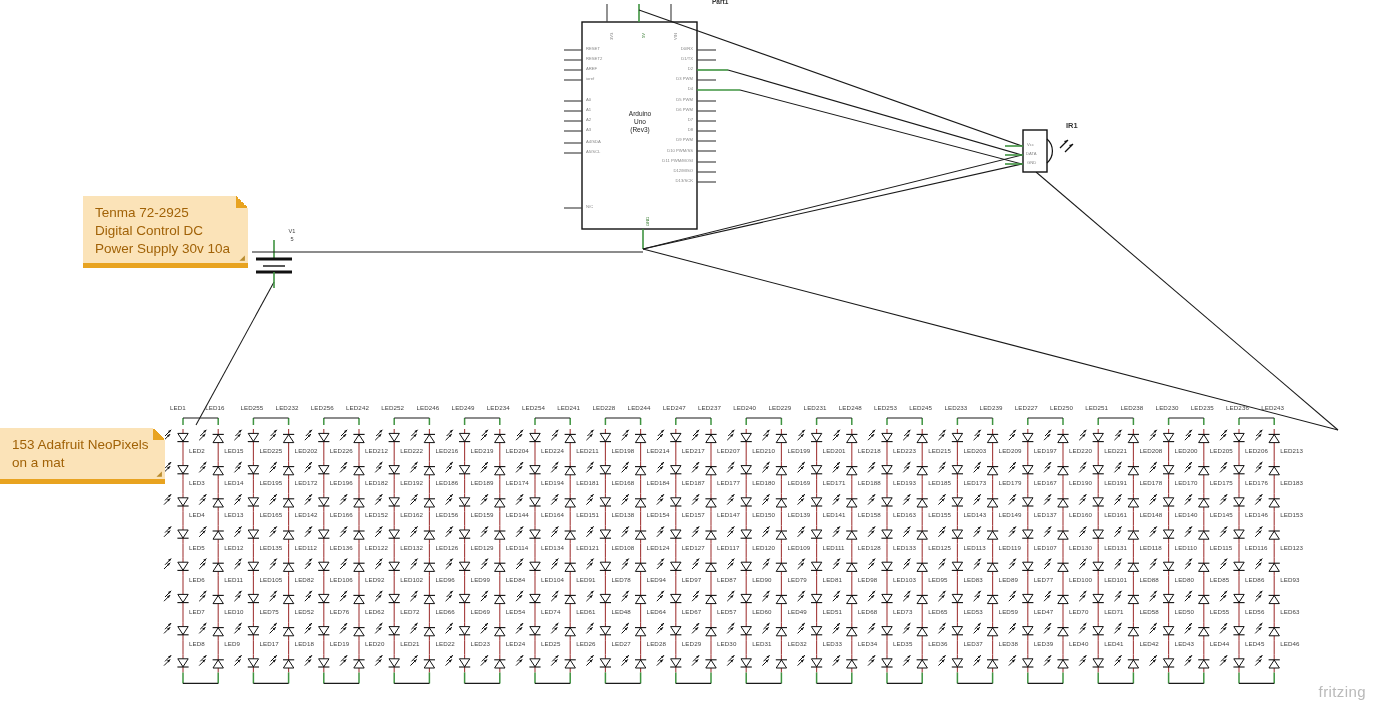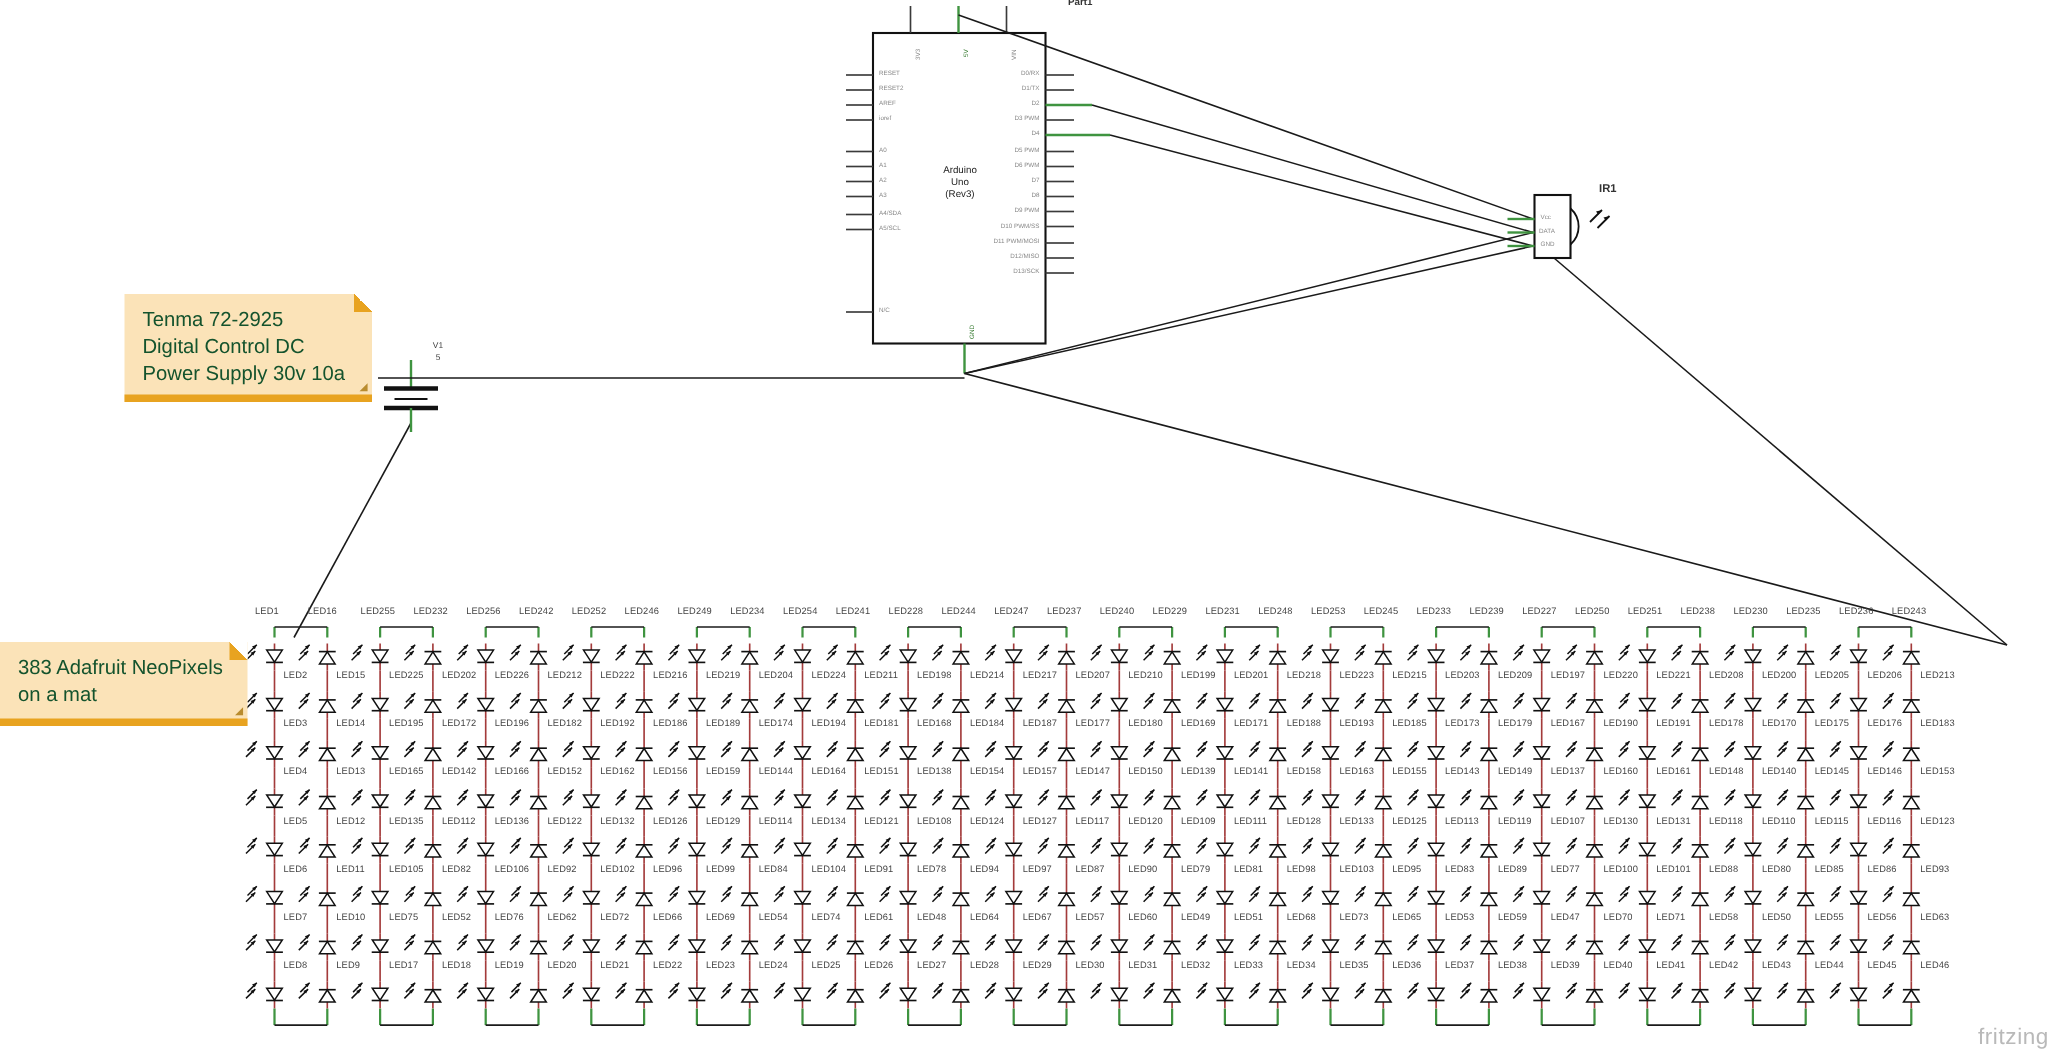--- a/index.html
+++ b/index.html
@@ -3,21 +3,21 @@
 <meta charset="utf-8">
 <style>
   html,body{margin:0;padding:0;background:#ffffff;}
   body{width:1380px;height:706px;overflow:hidden;
        font-family:"Liberation Sans",sans-serif;color:#555;}
   #stage{position:relative;width:1380px;height:706px;}
   svg.layer{position:absolute;left:0;top:0;width:1380px;height:706px;}
 
   .note{position:absolute;background:#fbe3b8;box-shadow:none;}
   .note .body{padding:8px 10px 4px 12px;font-size:13.5px;line-height:18px;
-              color:#14532d;white-space:pre-line;}
+              color:#a16207;white-space:pre-line;}
   .note .bar{position:absolute;left:0;right:0;bottom:0;height:5px;background:#e8a320;}
   .note .fold{position:absolute;right:0;top:0;width:12px;height:12px;
               background:linear-gradient(225deg,#ffffff 50%,#e8a320 50%);}
   .note .grip{position:absolute;right:3px;bottom:6px;font-size:7px;color:#b98c2e;}
 
   .lbl{position:absolute;font-size:6.2px;color:#444;white-space:nowrap;
        letter-spacing:.1px;}
   .pinlbl{position:absolute;font-size:4.2px;color:#888;white-space:nowrap;}
   .pinlbl.r{text-align:right;}
   .vert{position:absolute;font-size:4.2px;color:#888;white-space:nowrap;
@@ -975,21 +975,21 @@
     <div class="fold"></div>
     <div class="body">Tenma 72-2925
 Digital Control DC
 Power Supply 30v 10a</div>
     <div class="grip">◢</div>
     <div class="bar"></div>
   </div>
 
   <div class="note" style="left:0px;top:428px;width:165px;height:56px;">
     <div class="fold"></div>
-    <div class="body">383 Adafruit NeoPixels
+    <div class="body">153 Adafruit NeoPixels
 on a mat</div>
     <div class="grip">◢</div>
     <div class="bar"></div>
   </div>
 
   <div class="partlbl" style="left:712px;top:-2px;">Part1</div>
   <div class="chipname" style="left:604px;top:110px;width:72px;">Arduino
 Uno
 (Rev3)</div>
 

